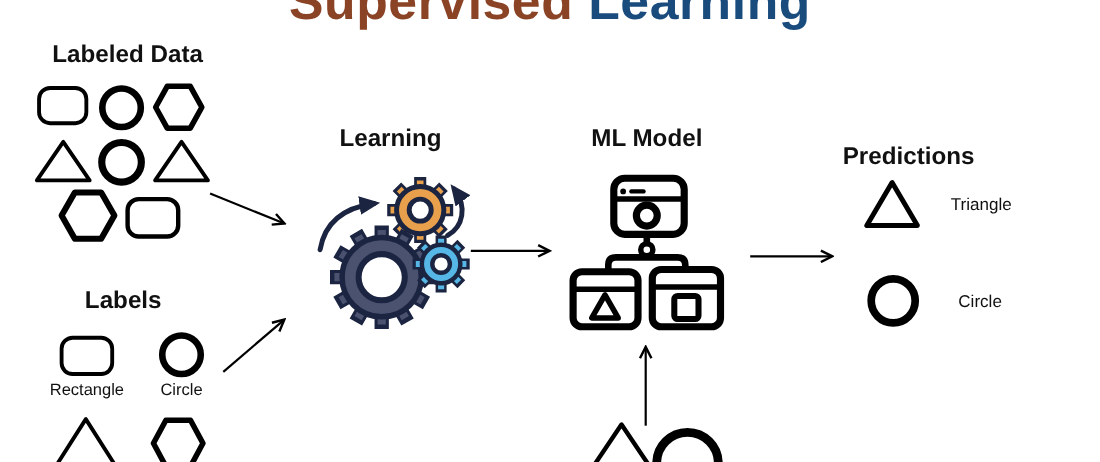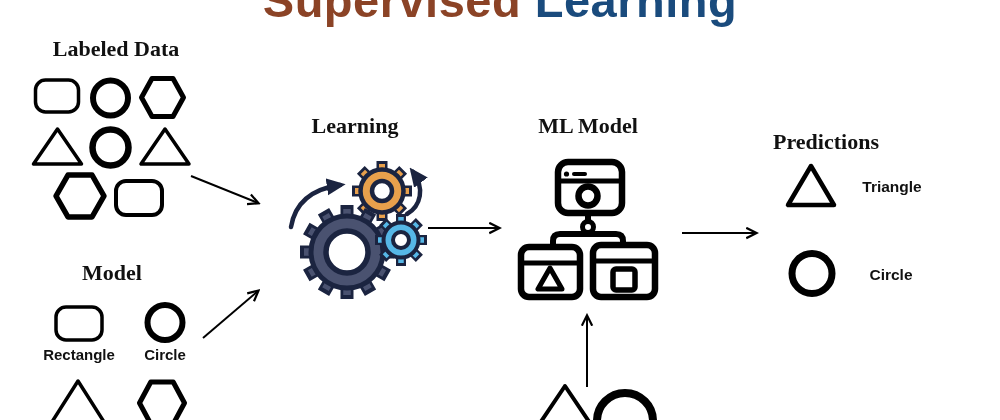--- a/index.html
+++ b/index.html
@@ -8,24 +8,23 @@
     background:#ffffff;font-family:"Liberation Sans",sans-serif;
   }
   .abs{position:absolute;}
   #title{
     left:0;right:0;top:-27px;text-align:center;
     font-size:47px;font-weight:bold;letter-spacing:.5px;white-space:nowrap;
   }
   .heading{
     font-size:22px;font-weight:bold;color:#111;white-space:nowrap;
     transform:translateX(-50%);
-    font-family:Liberation Serif, serif;
   }
   .sublabel{
-    font-size:15px;font-weight:bold;color:#111;white-space:nowrap;
+    font-size:15px;font-weight:normal;color:#111;white-space:nowrap;
     transform:translateX(-50%);
   }
   svg{position:absolute;left:0;top:0;}
 </style>
 </head>
 <body>
 
 <svg width="1000" height="420" viewBox="0 0 1000 420">
   <defs>
     <marker id="chev" viewBox="0 0 10 10" refX="8" refY="5" markerWidth="6.5" markerHeight="6.5" orient="auto-start-reverse">
@@ -121,18 +120,18 @@
 <div id="title" class="abs">
   <span style="color:#8B4326">Supervised</span>
   <span> </span>
   <span style="color:#1A4B7D">Learning</span>
 </div>
 
 <div class="abs heading" style="left:116px;top:36px;">Labeled Data</div>
 <div class="abs heading" style="left:355px;top:113px;">Learning</div>
 <div class="abs heading" style="left:588px;top:113px;">ML Model</div>
 <div class="abs heading" style="left:826px;top:129px;">Predictions</div>
-<div class="abs heading" style="left:112px;top:260px;">Model</div>
+<div class="abs heading" style="left:112px;top:260px;">Labels</div>
 
 <div class="abs sublabel" style="left:79px;top:346px;text-align:center;">Rectangle</div>
 <div class="abs sublabel" style="left:165px;top:346px;">Circle</div>
 <div class="abs sublabel" style="left:892px;top:178px;font-size:15.5px;">Triangle</div>
 <div class="abs sublabel" style="left:891px;top:266px;font-size:15.5px;">Circle</div>
 
 </body></html>

